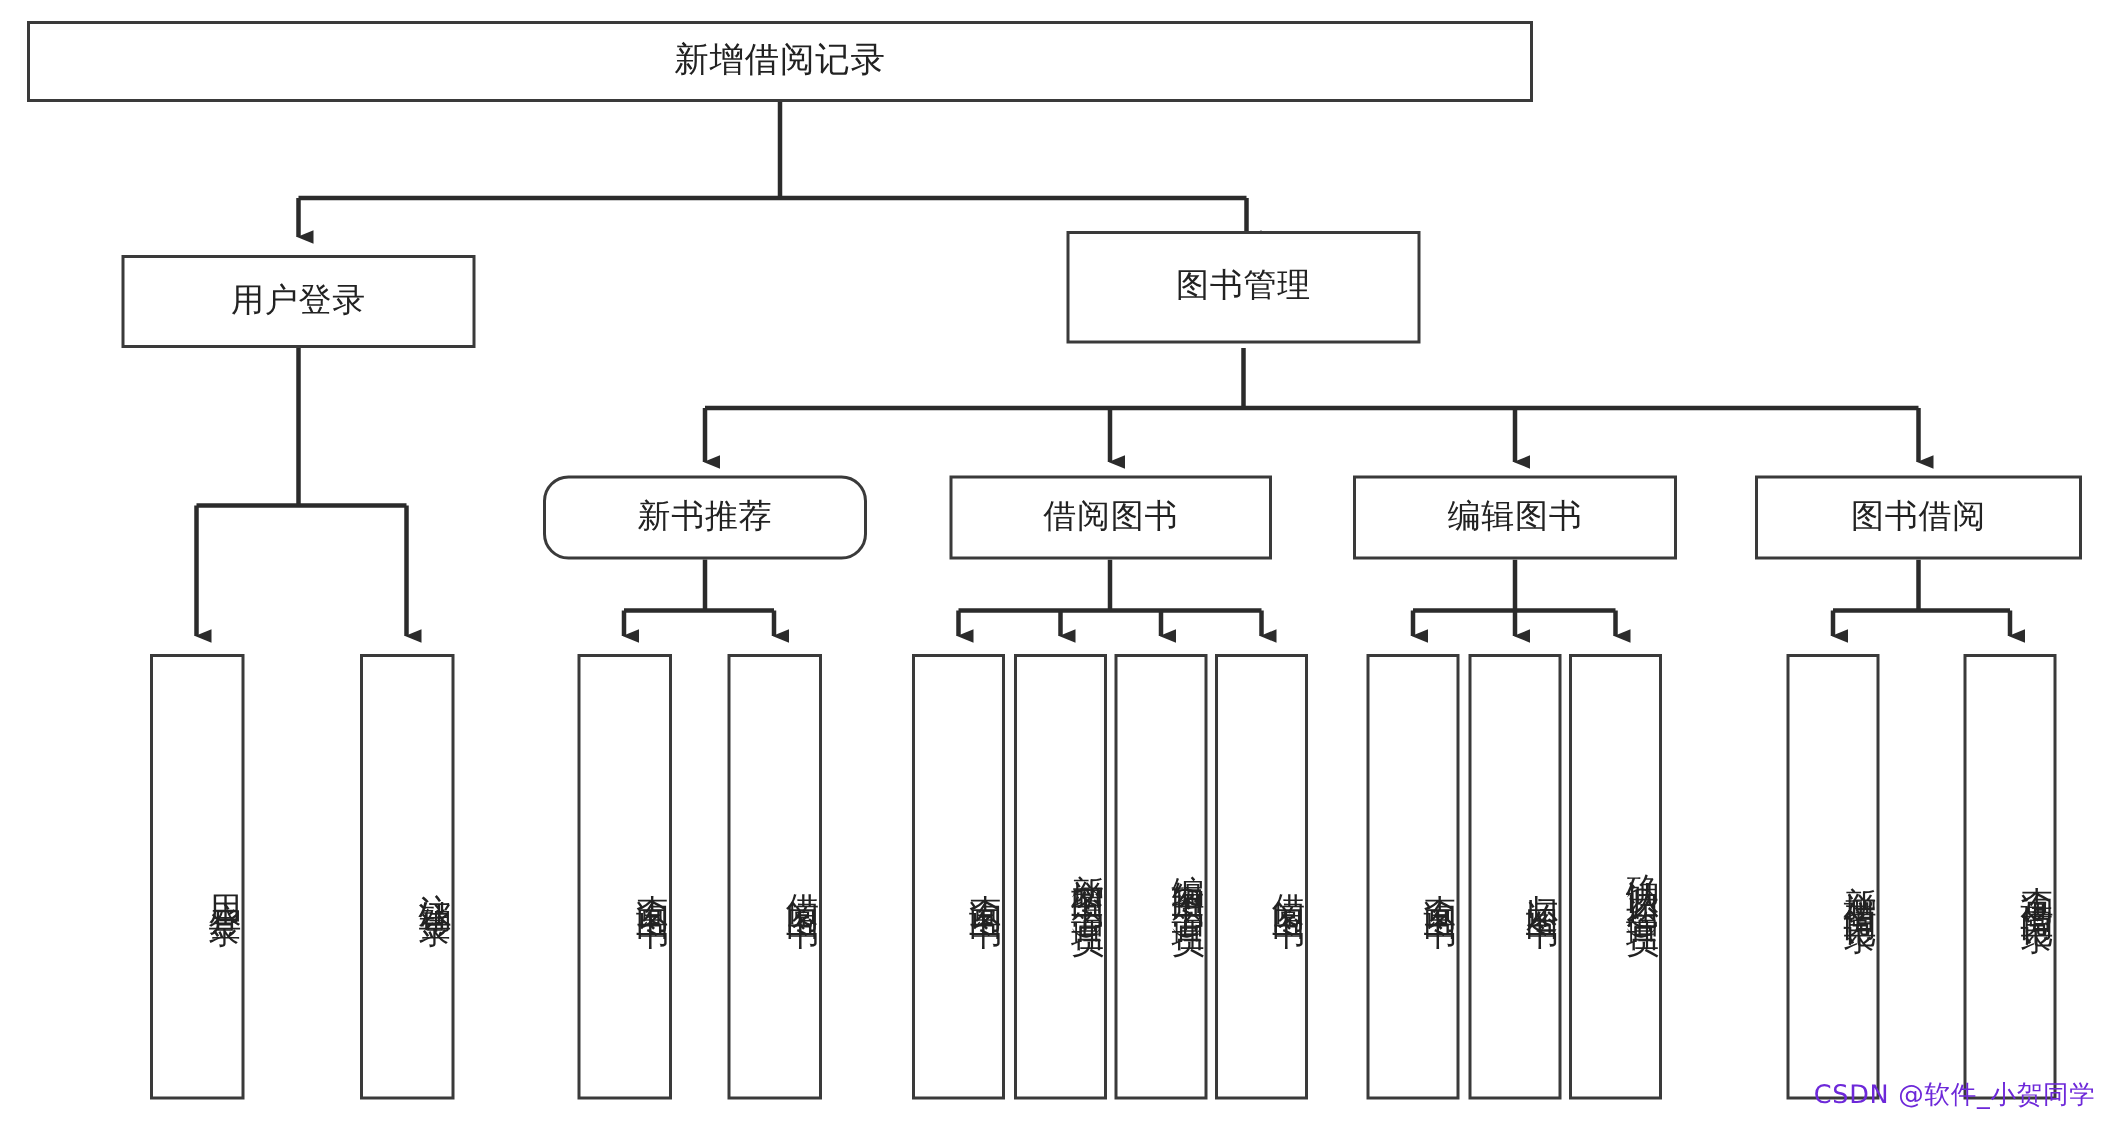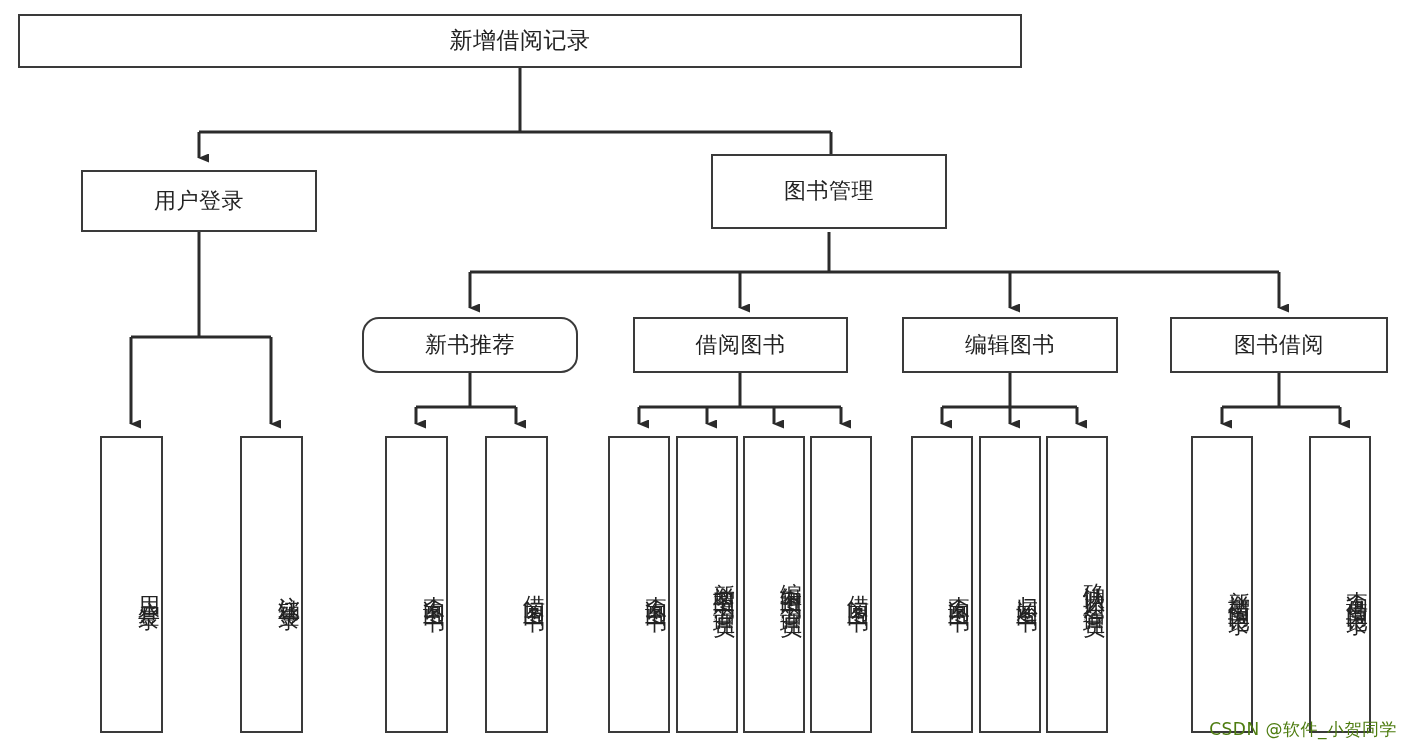--- a/index.html
+++ b/index.html
@@ -57,21 +57,21 @@
     writing-mode: vertical-rl;
     text-orientation: upright;
     display: block;
     white-space: normal;
   }
   .watermark {
     position: absolute;
     right: 8px;
     bottom: 6px;
     font-size: 17px;
-    color: #4d7c0f;
+    color: #6d28d9;
     letter-spacing: 0.5px;
     white-space: nowrap;
     font-family: "DejaVu Sans", "Liberation Sans", sans-serif;
   }
 </style>
 </head>
 <body>
 
 <div id="canvas">
 

